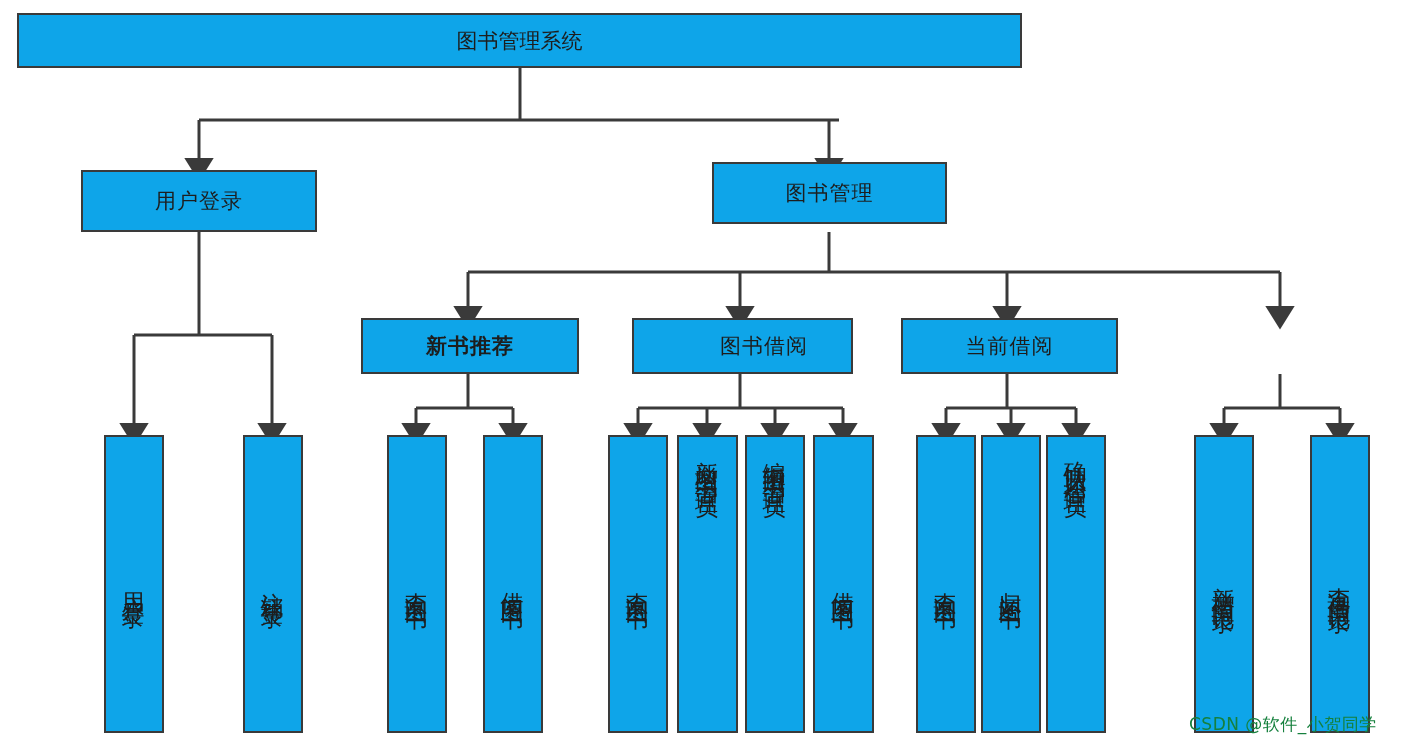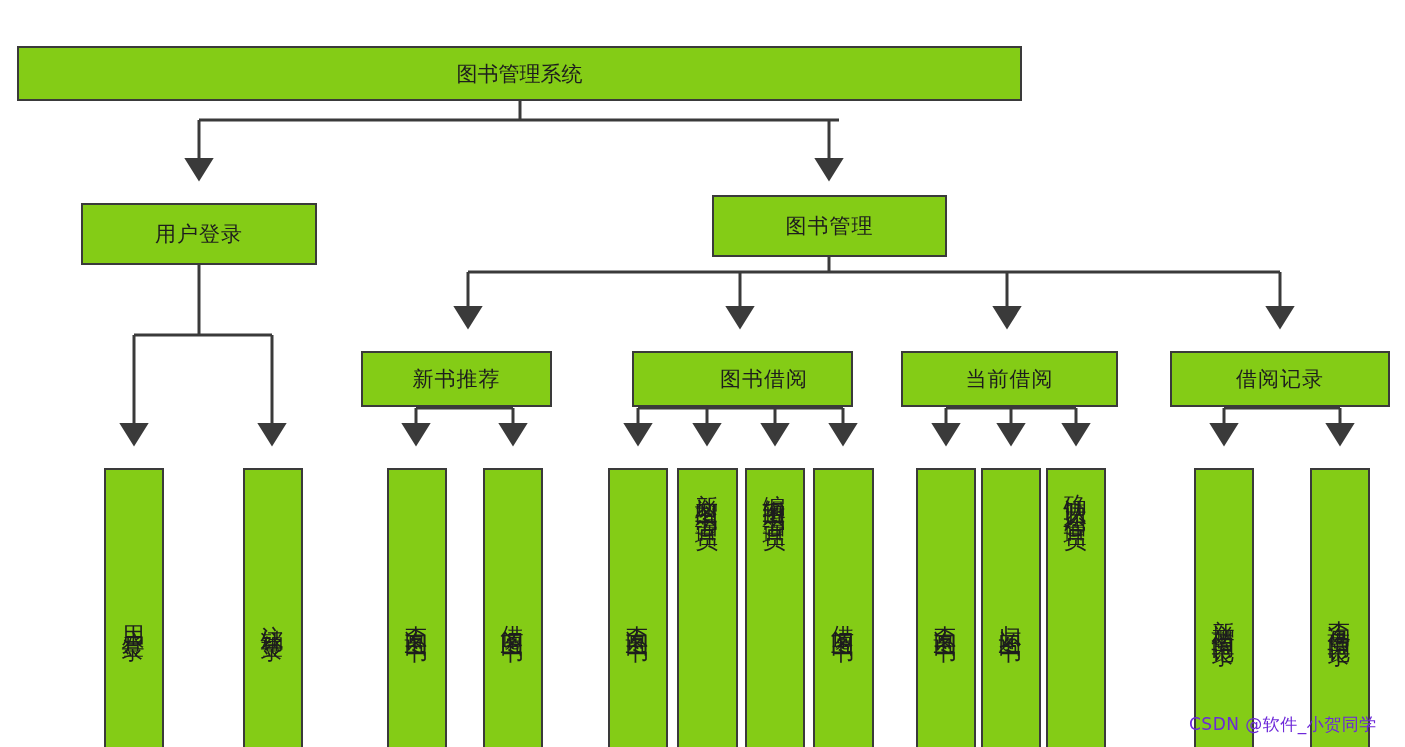--- a/index.html
+++ b/index.html
@@ -8,48 +8,47 @@
     background:#ffffff;
     font-family:"DejaVu Sans","Liberation Sans",sans-serif;
     overflow:hidden;
   }
   #canvas{position:relative;width:1405px;height:747px;}
   svg#edges{position:absolute;left:0;top:0;width:1405px;height:747px;pointer-events:none;}
 
   .node{
     position:absolute;
     box-sizing:border-box;
-    background:#84cc16;
+    background:#0ea5e9;
     border:2px solid #3a3a3a;
     display:flex;
     align-items:center;
     justify-content:center;
     color:#1d1d1d;
-    margin-top:33px;
   }
   .node.h-node{font-size:21px;letter-spacing:1px;}
   .node.root{font-size:21px;}
   .node.leaf{
     writing-mode:vertical-rl;
     text-orientation:upright;
     font-size:23px;
     letter-spacing:5px;
     padding-top:6px;
     padding-bottom:6px;
     align-items:center;
     justify-content:flex-start;
   }
   .node.leaf.long{justify-content:flex-start;}
   .node.leaf.short{justify-content:center;}
 
   .watermark{
     position:absolute;
     left:1189px;top:713px;
     font-size:17px;
-    color:#6d28d9;
+    color:#15803d;
     white-space:nowrap;
     letter-spacing:0.5px;
   }
 </style>
 </head>
 <body>
 
 <div id="canvas">
 
   <svg id="edges" viewBox="0 0 1405 747">
@@ -106,31 +105,28 @@
     <span>图书管理系统</span>
   </div>
 
   <div class="node h-node" style="left:81px;top:170px;width:236px;height:62px;">
     <span>用户登录</span>
   </div>
   <div class="node h-node" style="left:712px;top:162px;width:235px;height:62px;">
     <span>图书管理</span>
   </div>
 
-  <div class="node h-node" style="left:361px;top:318px;width:191px;height:56px;">
+  <div class="node h-node" style="left:361px;top:318px;width:218px;height:56px;font-weight:bold;">
     <span>新书推荐</span>
   </div>
   <div class="node h-node" style="left:632px;top:318px;width:221px;height:56px;padding-left:43px;">
     <span>图书借阅</span>
   </div>
   <div class="node h-node" style="left:901px;top:318px;width:217px;height:56px;text-align:right;">
     <span>当前借阅</span>
-  </div>
-  <div class="node h-node" style="left:1170px;top:318px;width:220px;height:56px;">
-    <span>借阅记录</span>
   </div>
 
   <div class="node leaf short" style="left:104px;top:435px;width:60px;height:298px;">
     <span>用户登录</span>
   </div>
   <div class="node leaf short" style="left:243px;top:435px;width:60px;height:298px;">
     <span>注销登录</span>
   </div>
 
   <div class="node leaf short" style="left:387px;top:435px;width:60px;height:298px;">

